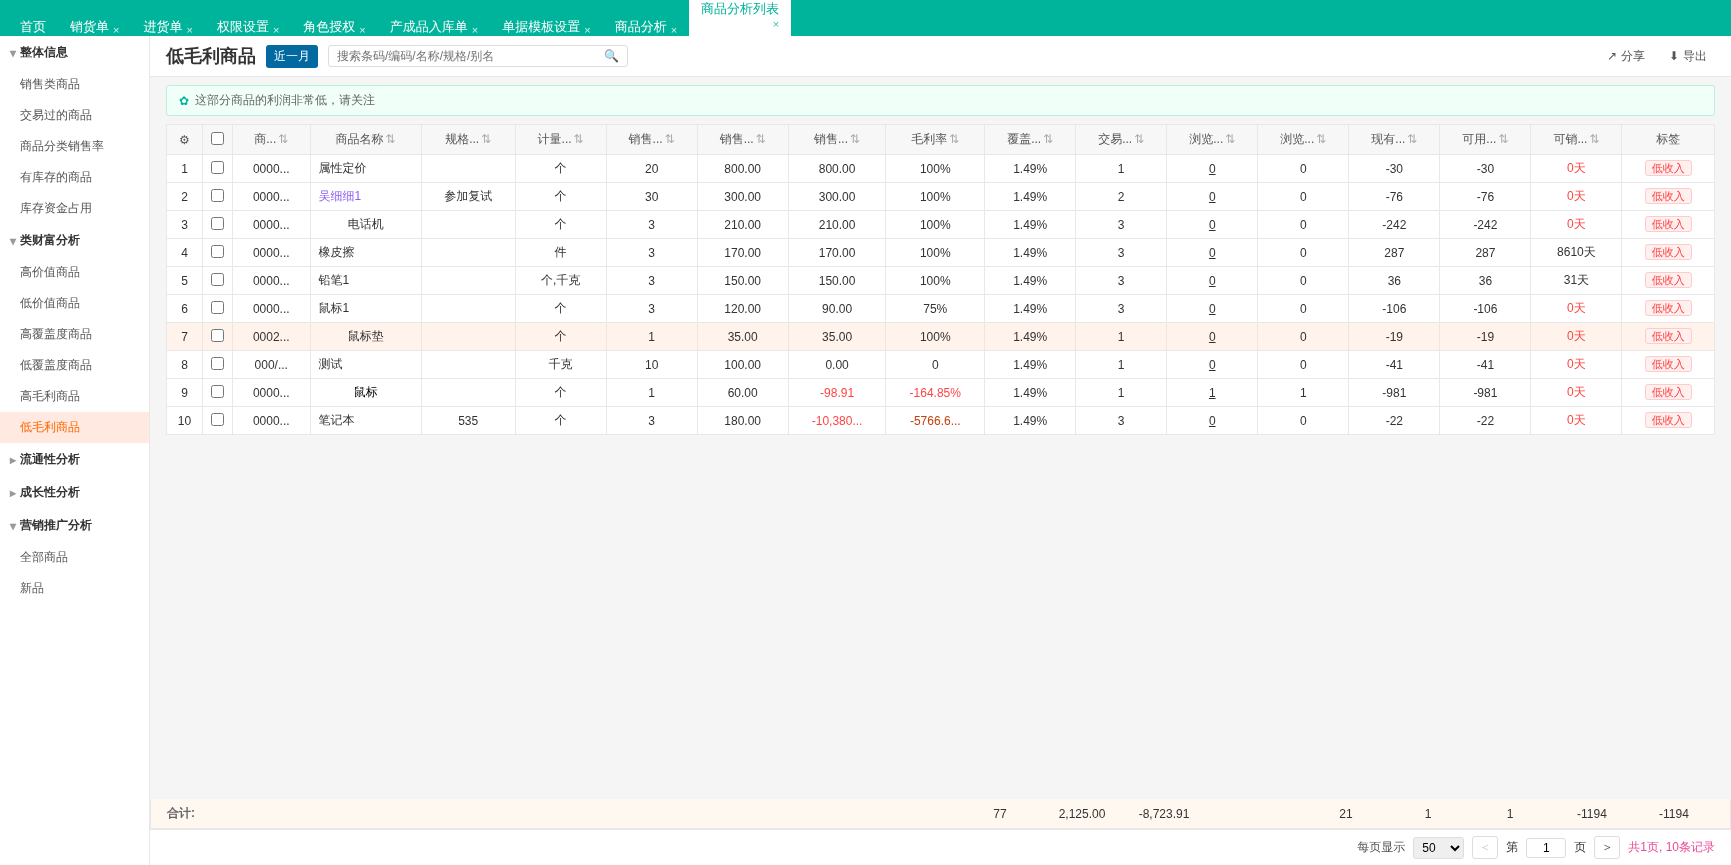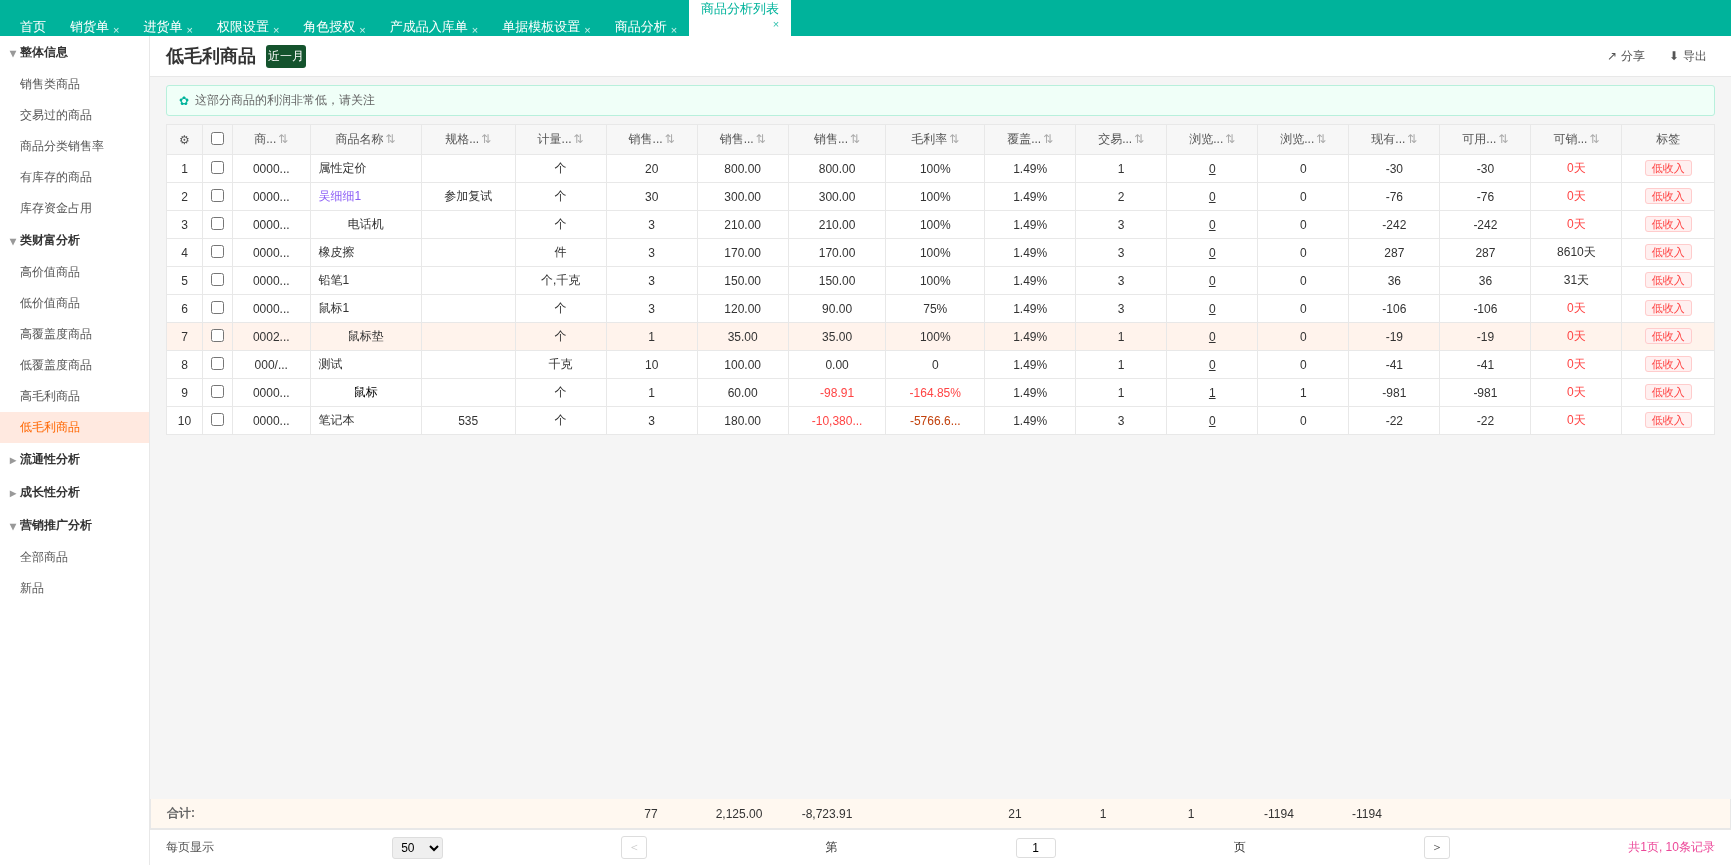--- a/index.html
+++ b/index.html
@@ -66,25 +66,25 @@
       align-items: center;
       border-bottom: 1px solid #e8e8e8;
       gap: 10px;
     }
     .content-header .page-title {
       font-size: 18px;
       font-weight: bold;
       color: #333;
     }
     .btn-recent {
-      background: #14532d;
+      background: #0369a1;
       color: #fff;
       border: none;
       border-radius: 3px;
-      padding: 3px 2px;
+      padding: 3px 8px;
       font-size: 12px;
       cursor: pointer;
     }
     .search-box {
       display: flex;
       align-items: center;
       border: 1px solid #ddd;
       border-radius: 3px;
       padding: 3px 8px;
       flex: 1;
@@ -178,36 +178,36 @@
     .table-footer {
       background: #fff8f0;
       border: 1px solid #e8e8e8;
       border-top: none;
       display: flex;
       align-items: center;
       padding: 6px 16px;
       font-size: 12px;
     }
     .table-footer .total-label { color: #666; margin-right: 16px; font-weight: bold; }
-    .footer-values { display: flex; gap: 8px; flex: 1; }
+    .footer-values { display: flex; gap: 2px; flex: 1; justify-content: flex-end; }
     .footer-cell {
       text-align: center;
       padding: 0 8px;
       min-width: 80px;
       color: #333;
     }
 
     
     .pagination-bar {
       background: #fff;
       border-top: 1px solid #e8e8e8;
       padding: 6px 16px;
       display: flex;
       align-items: center;
-      justify-content: space-between;
+      justify-content: flex-end;
       gap: 8px;
       font-size: 12px;
     }
     .pagination-bar .per-page-label { color: #555; }
     .per-page-select {
       border: 1px solid #ddd;
       border-radius: 3px;
       padding: 2px 4px;
       font-size: 12px;
     }
@@ -340,20 +340,24 @@
     <div class="sidebar-item">
       <span>新品</span>
     </div>
   </div>
 
   <div class="content-area">
 
     <div class="content-header">
       <span class="page-title">低毛利商品</span>
       <button class="btn-recent">近一月</button>
+      <div class="search-box">
+        <input type="text" placeholder="搜索条码/编码/名称/规格/别名" style="">
+        <span class="search-icon-btn">🔍</span>
+      </div>
       <div class="header-actions">
         <button class="action-btn">
           <span>↗</span>
           <span>分享</span>
         </button>
         <button class="action-btn">
           <span>⬇</span>
           <span>导出</span>
         </button>
       </div>

